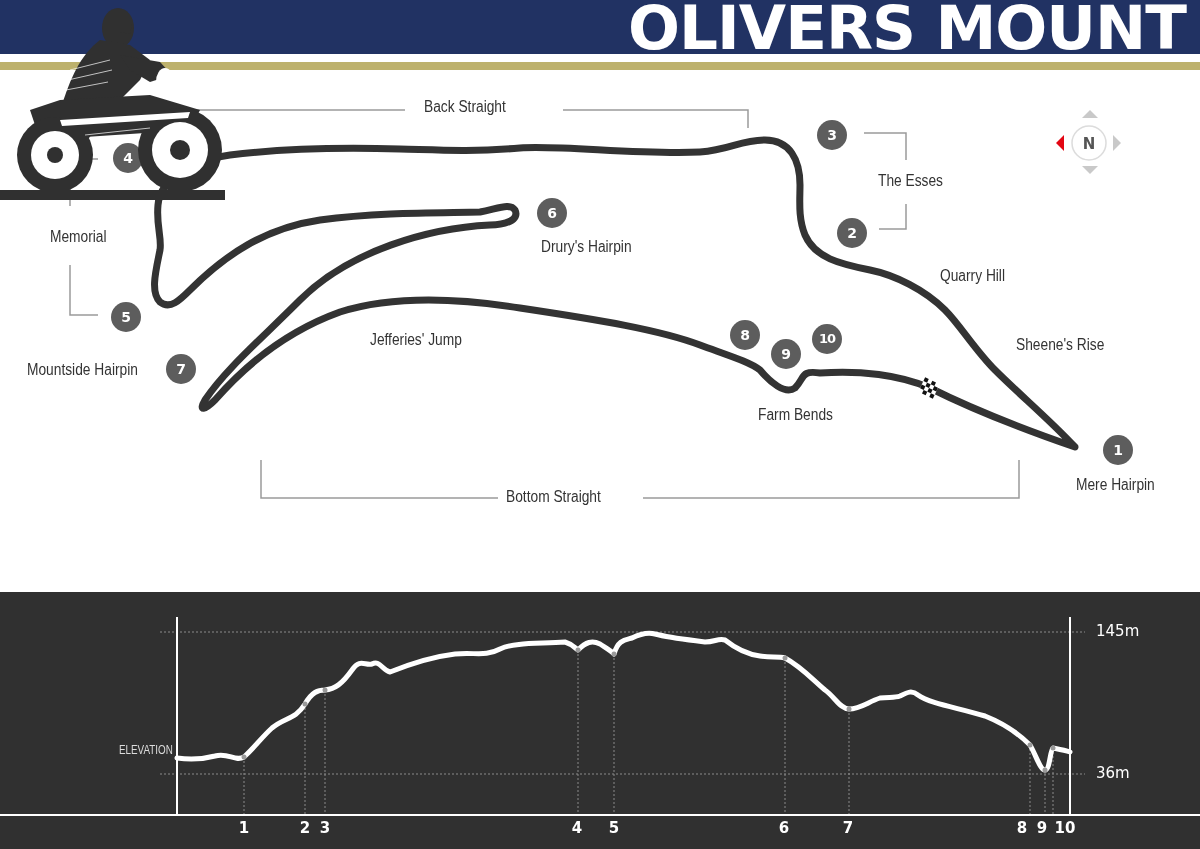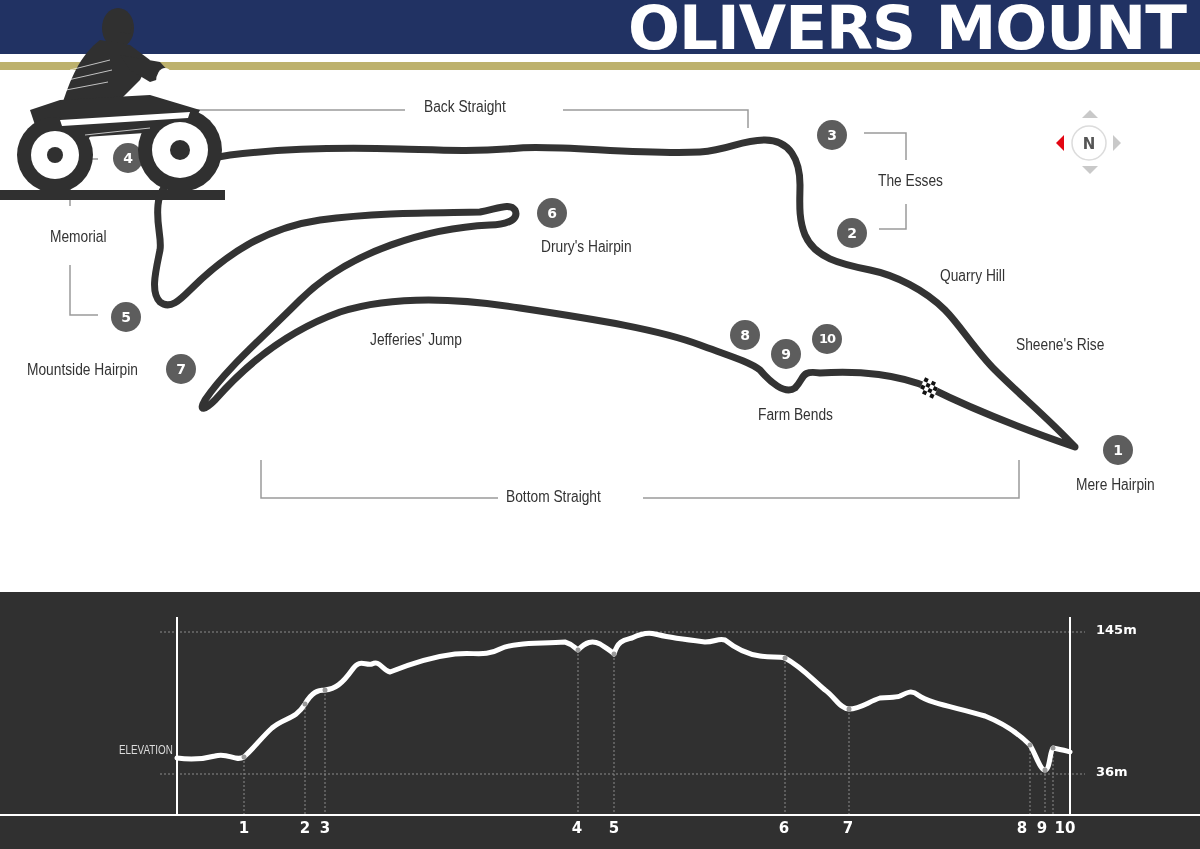--- a/index.html
+++ b/index.html
@@ -10,21 +10,21 @@
   .gold-stripe { position: absolute; left: 0; top: 62px; width: 1200px; height: 8px; background: #bdb16c; }
   .map-layer { position: absolute; left: 0; top: 0; width: 1084px; height: 600px; }
   .map-layer svg { position: absolute; left: 0; top: 0; }
   .label { position: absolute; font-family: "Liberation Sans", sans-serif; font-size: 16px; color: #333333; white-space: nowrap; transform: scaleX(0.86); transform-origin: left top; }
   .badge { position: absolute; width: 30px; height: 30px; border-radius: 50%; background: #5d5d5d; color: #ffffff; font-family: "DejaVu Sans", sans-serif; font-weight: 900; font-size: 14px; line-height: 30px; text-align: center; }
   .badge.wide { font-size: 13px; letter-spacing: -1px; }
   .compass { position: absolute; left: 1055px; top: 110px; width: 70px; height: 66px; }
   .elev-panel { position: absolute; left: 0; top: 592px; width: 1200px; height: 257px; background: #303030; }
   .elev-panel svg { position: absolute; left: 0; top: 0; }
   .elev-label { position: absolute; left: 119px; top: 151px; font-family: "Liberation Sans", sans-serif; font-size: 12px; color: #dcdcdc; transform: scaleX(0.82); transform-origin: left top; }
-  .elev-value { position: absolute; font-family: "DejaVu Sans", sans-serif; font-weight: 700; font-size: 13px; color: #ffffff; }
+  .elev-value { position: absolute; font-family: "DejaVu Sans", sans-serif; font-weight: 400; font-size: 15px; color: #ffffff; }
   .tick-num { position: absolute; top: 227px; font-family: "DejaVu Sans", sans-serif; font-weight: 900; font-size: 15px; color: #ffffff; transform: translateX(-50%); }
   .rider { position: absolute; left: 8px; top: 400px; width: 225px; height: 200px; }
 </style>
 </head>
 <body>
 
 <div class="header-band">
   <div class="header-title">OLIVERS MOUNT</div>
 </div>
 <div class="gold-stripe"></div>

